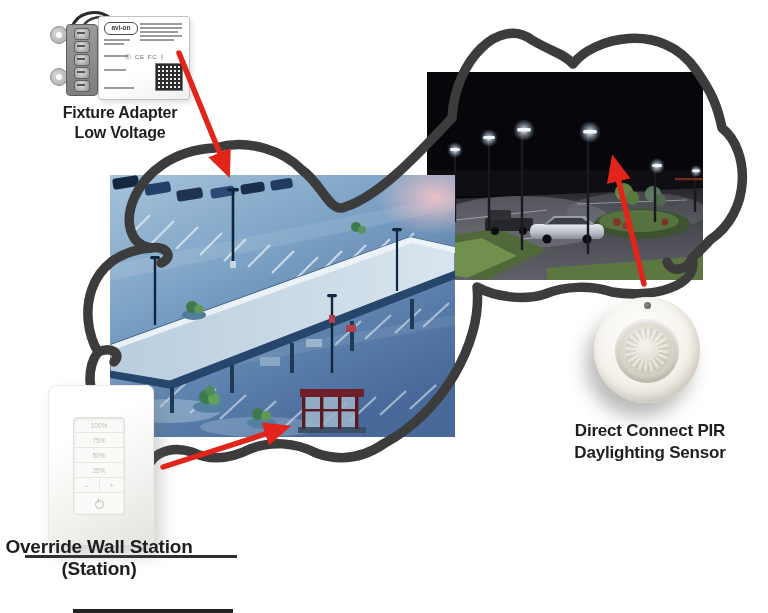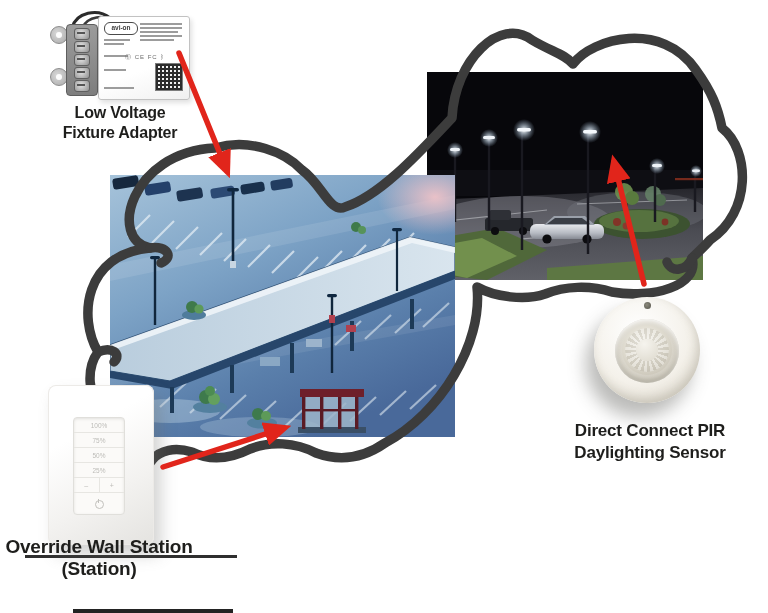--- a/index.html
+++ b/index.html
@@ -384,22 +384,22 @@
         <div>–</div>
         <div>+</div>
       </div>
       <div class="key" id="key-power">
         <span class="power-glyph"></span>
       </div>
     </div>
   </div>
 
   <div id="cap-adapter" class="abs caption">
+    <div>Fixture Adapter</div>
     <div>Low Voltage</div>
-    <div>Fixture Adapter</div>
   </div>
   <div id="cap-sensor" class="abs caption">
     <div>Direct Connect PIR</div>
     <div>Daylighting Sensor</div>
   </div>
   <div id="cap-wall" class="abs caption">
     <div>Override Wall Station</div>
     <div>(Station)</div>
   </div>
 

